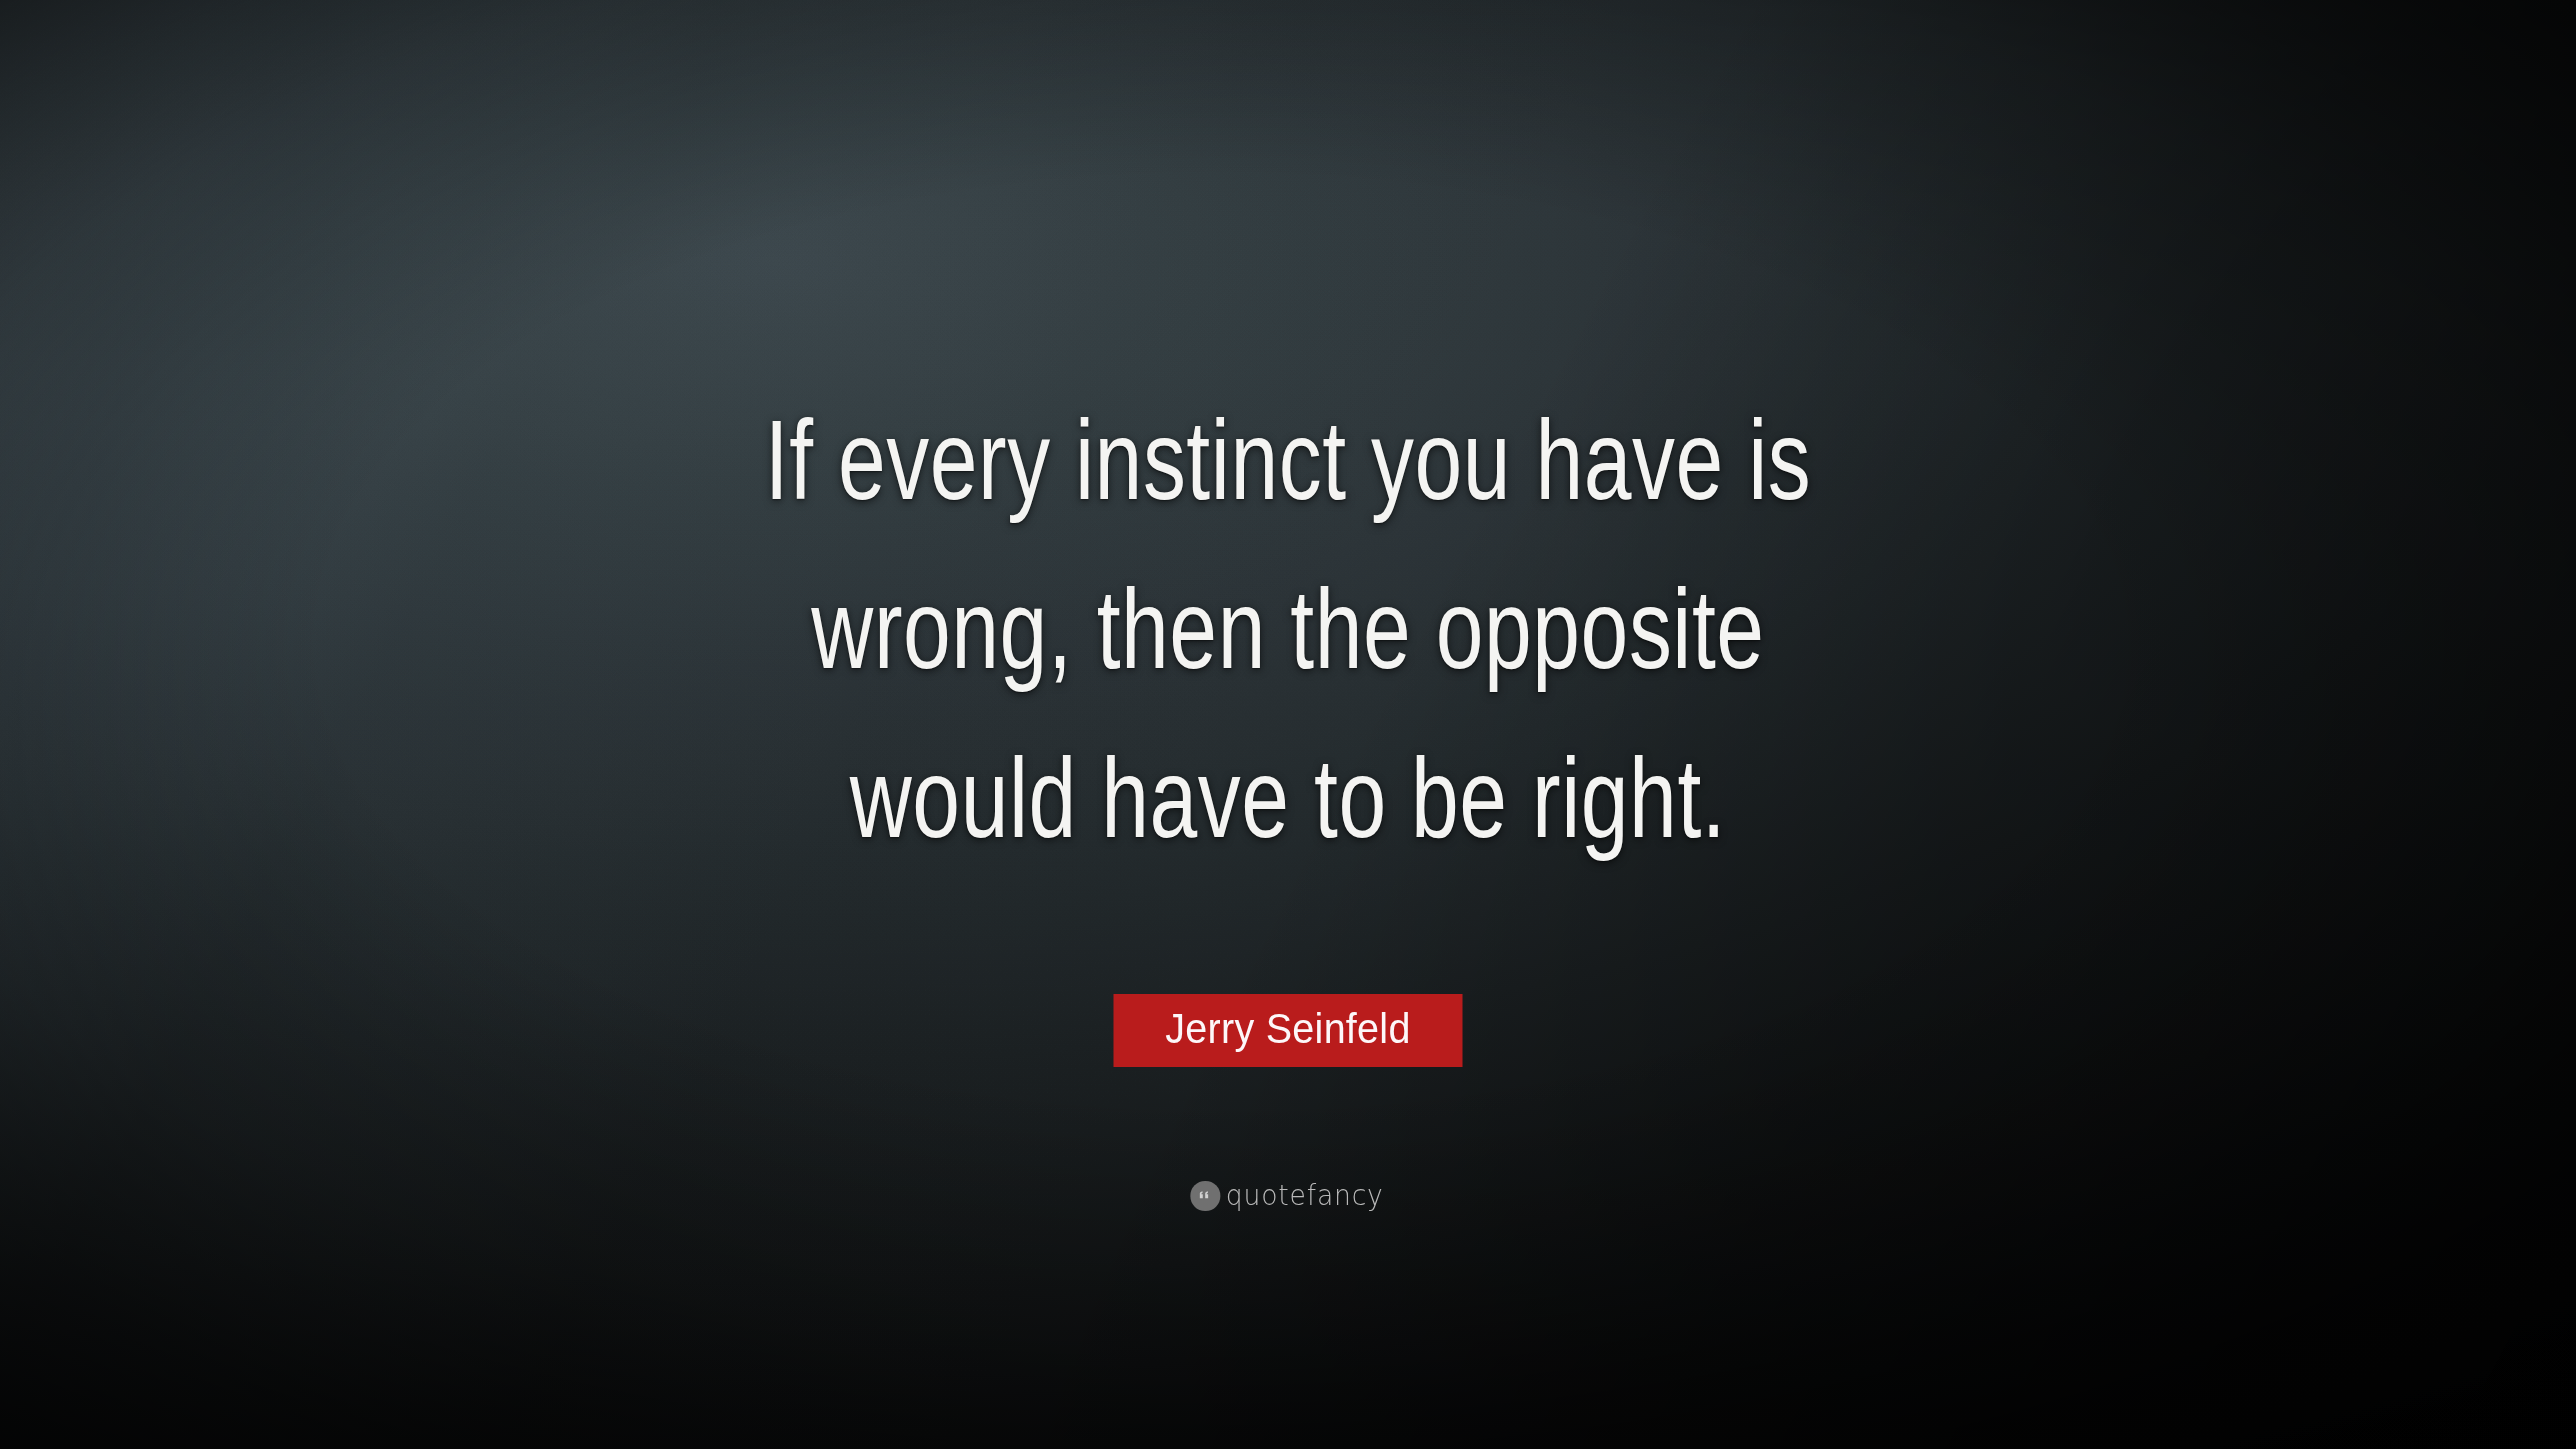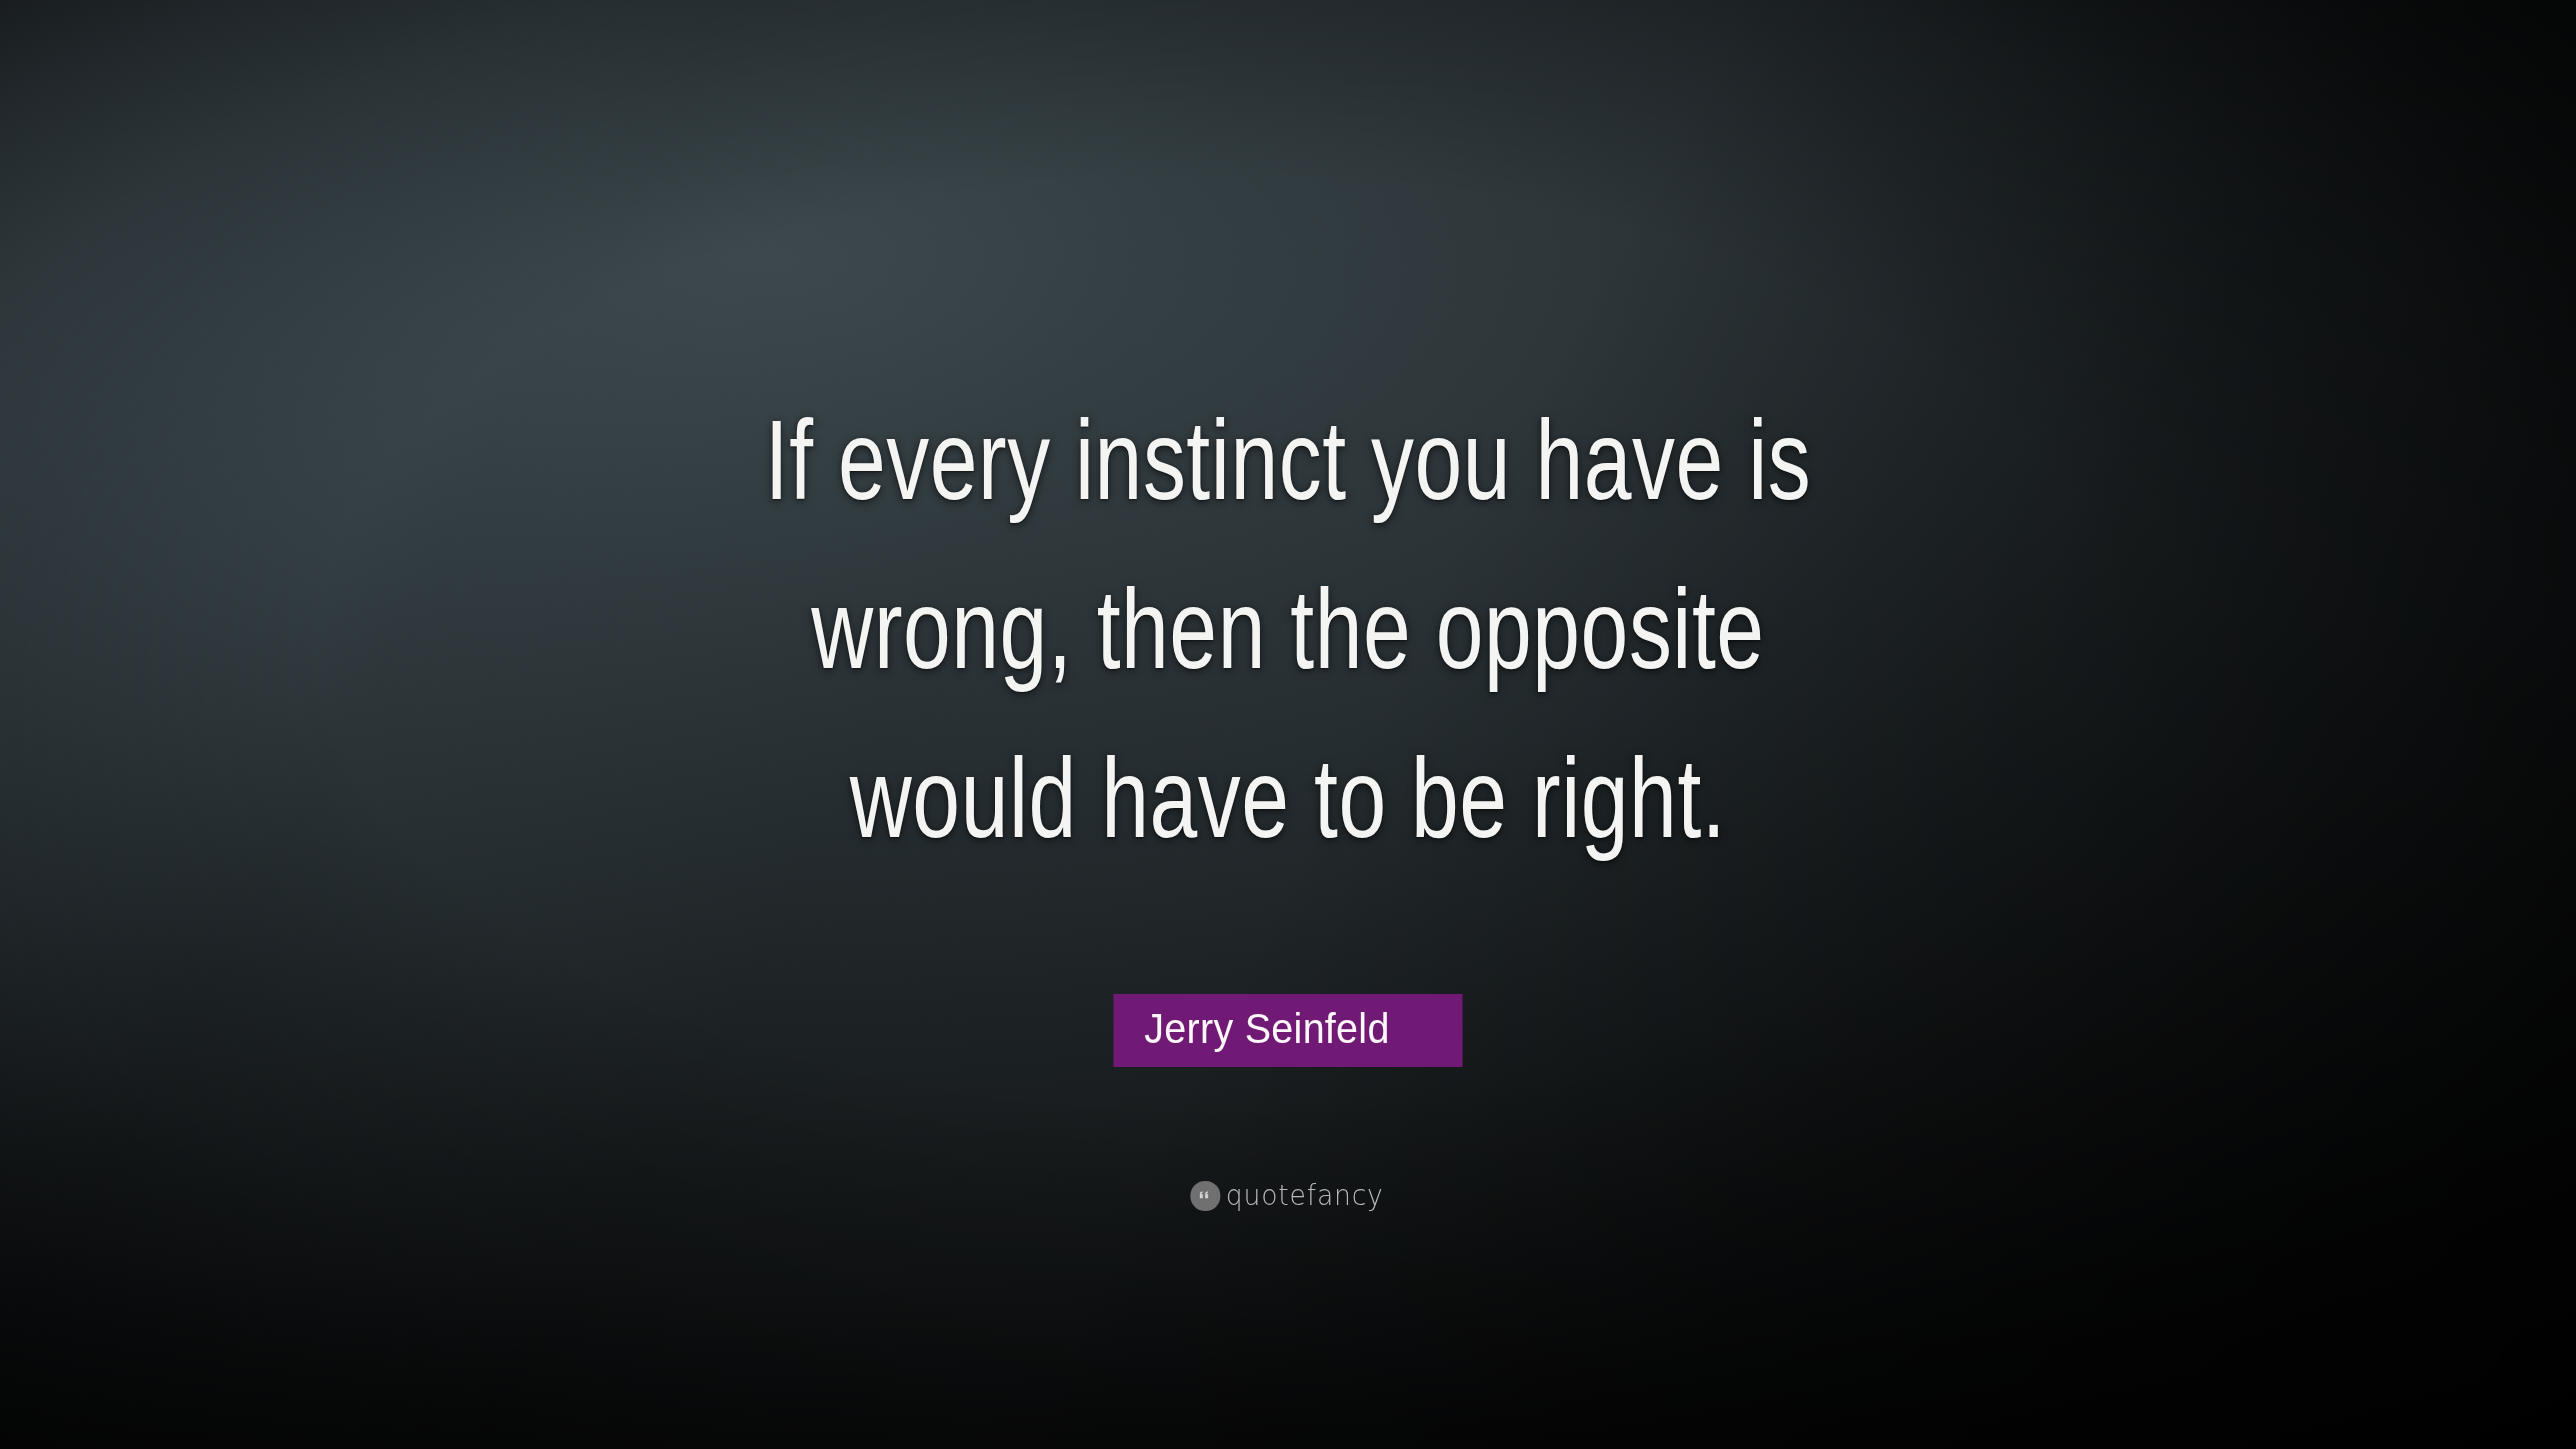--- a/index.html
+++ b/index.html
@@ -108,24 +108,25 @@
     transform: scaleX(0.76);
     transform-origin: center center;
     text-shadow: 0 2px 9.4px rgba(0,0,0,0.60), 0 0.7px 2px rgba(0,0,0,0.45);
   }
 
   .author-badge {
     position: absolute;
     top: 994px;
     left: 50%;
     transform: translateX(-50%);
-    background: #701a75;
+    background: #b91c1c;
     padding: 11.4px 23px 14px 23px;
     box-sizing: border-box;
     min-width: 349px;
+    text-align: center;
     text-decoration: underline;
   }
 
   .author-name {
     font-family: "Liberation Sans", "DejaVu Sans", sans-serif;
     font-weight: 300;
     font-size: 42px;
     line-height: 48px;
     letter-spacing: 0.3px;
     color: #fdf7f9;

